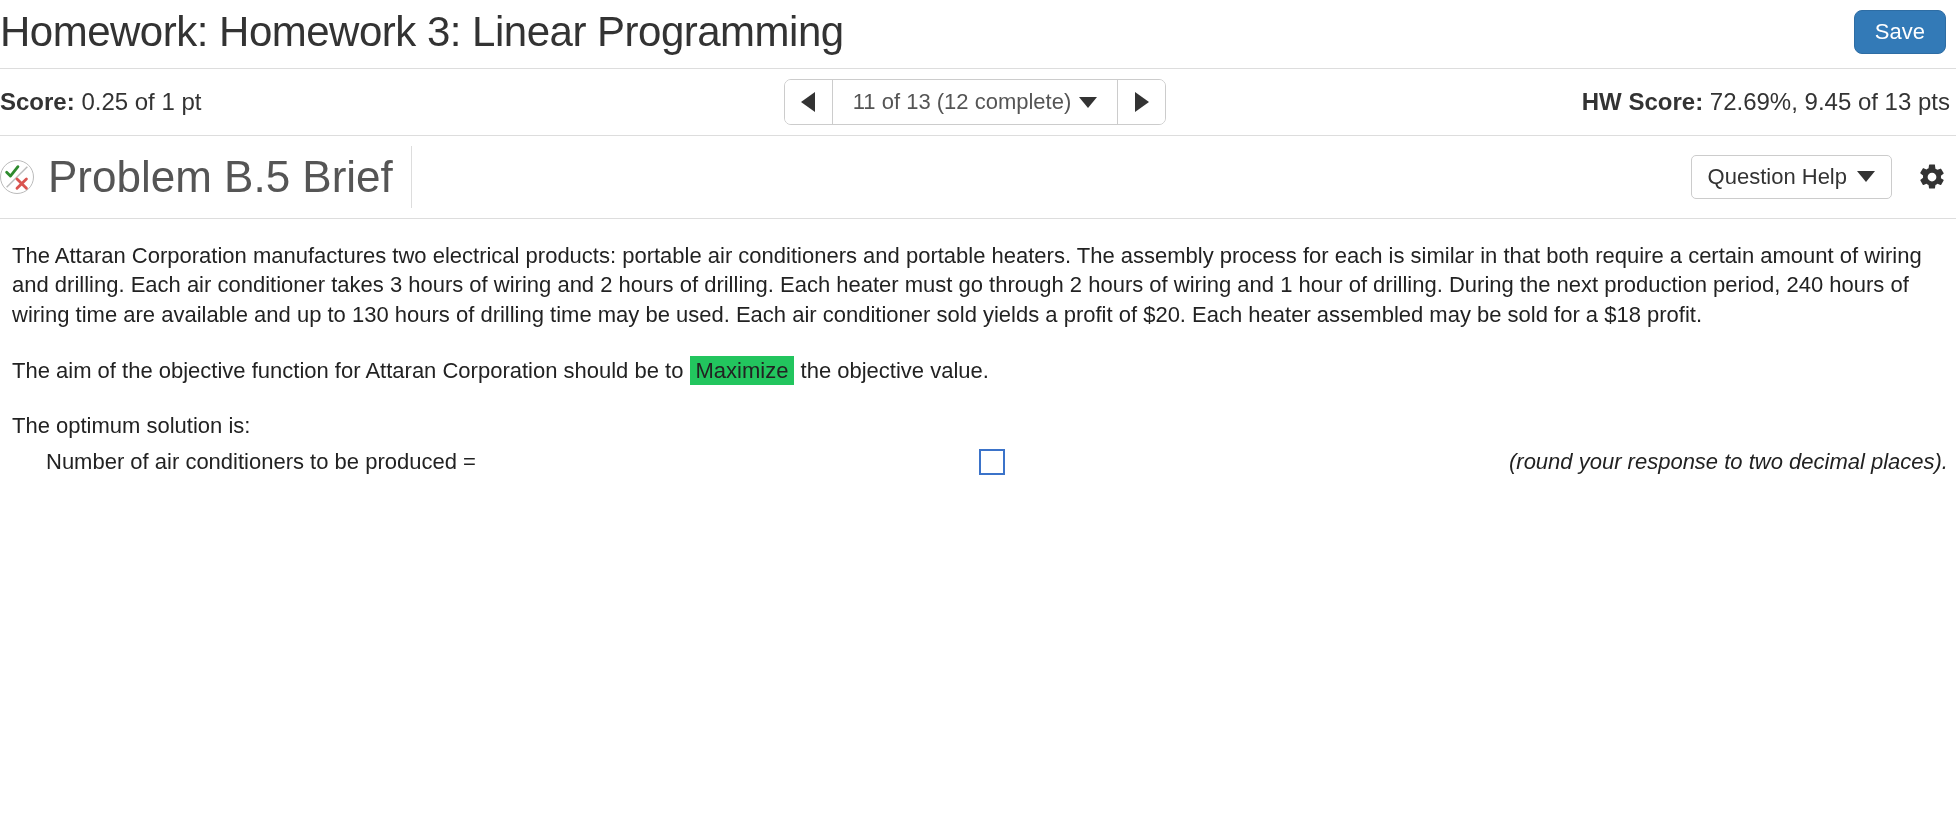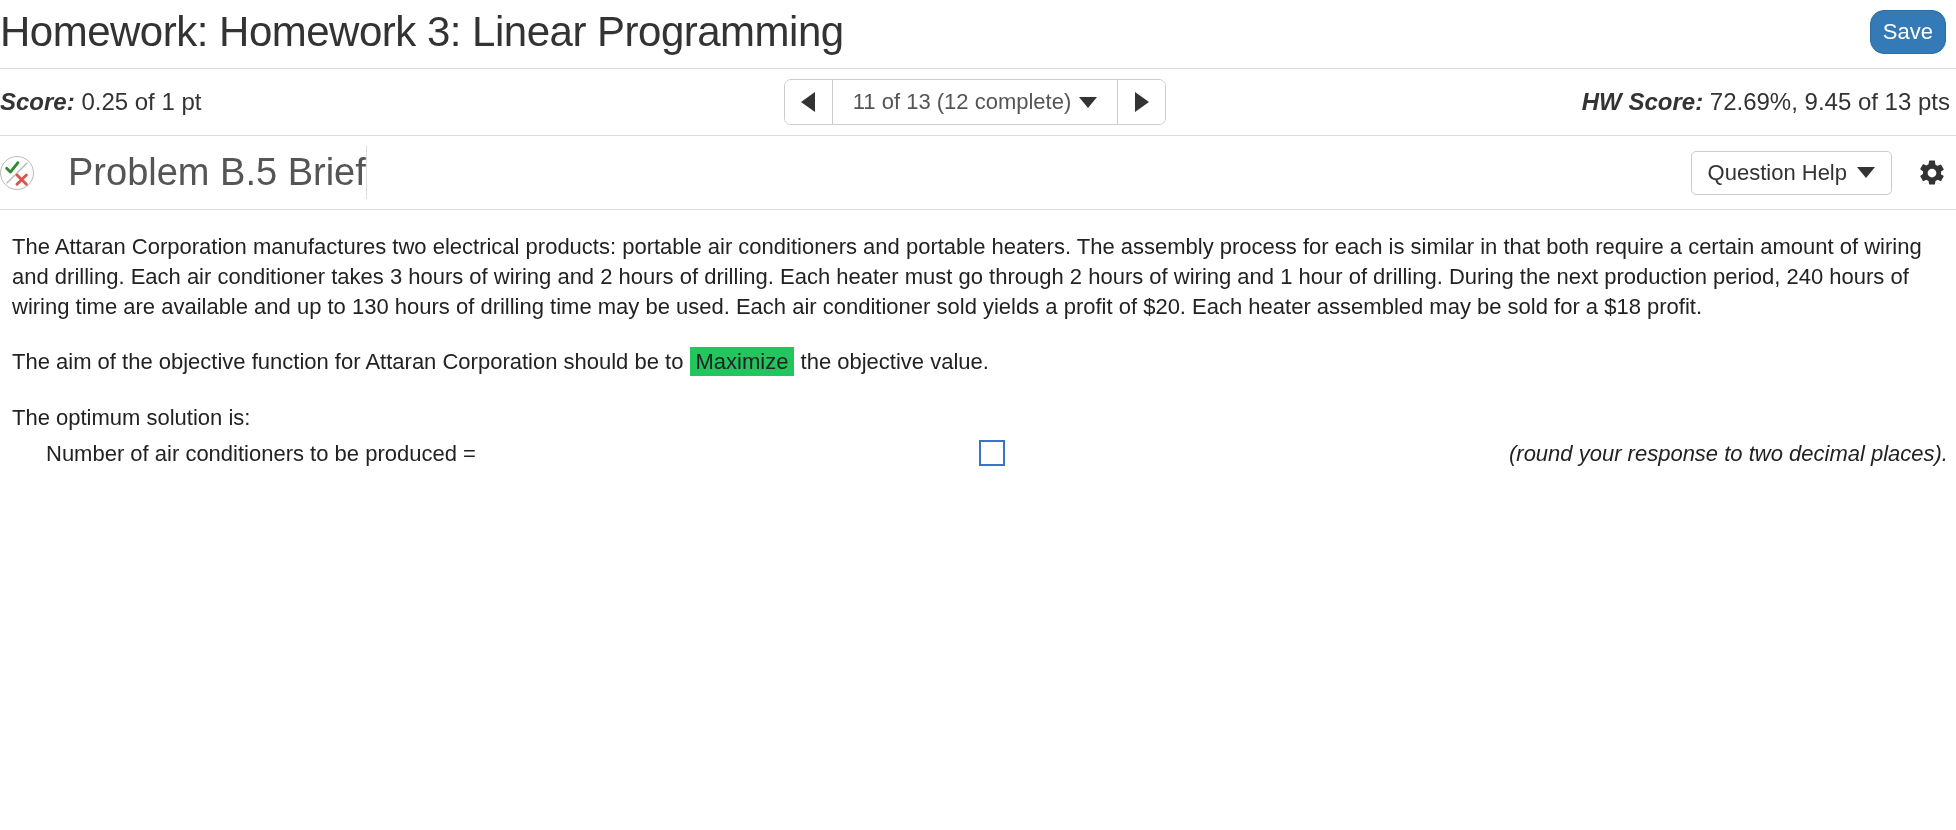--- a/index.html
+++ b/index.html
@@ -22,22 +22,22 @@
     font-size: 42px;
     font-weight: 400;
     color: #333;
     letter-spacing: -0.5px;
   }
   .save-btn {
     background: #337ab7;
     border: 1px solid #2e6da4;
     color: #fff;
     font-size: 22px;
-    padding: 8px 12px;
-    border-radius: 14px;
+    padding: 8px 20px;
+    border-radius: 8px;
     cursor: pointer;
   }
   .score-row {
     display: flex;
     align-items: center;
     justify-content: space-between;
     padding: 10px 6px 10px 0;
     border-bottom: 1px solid #ddd;
     font-size: 24px;
   }
@@ -45,21 +45,21 @@
   .score-center {
     flex: 1;
     display: flex;
     justify-content: center;
     align-items: center;
   }
   .score-right {
     flex: 1;
     text-align: right;
   }
-  .bold { font-weight: 700; font-style: italic; }
+  .bold { font-weight: 700; }
   .nav-group {
     display: flex;
     align-items: center;
     border: 1px solid #ccc;
     border-radius: 7px;
     overflow: hidden;
     background: #fff;
   }
   .nav-btn {
     width: 48px;
@@ -99,25 +99,25 @@
     height: 34px;
     border: 1.5px solid #bbb;
     border-radius: 50%;
     position: relative;
     display: flex;
     align-items: center;
     justify-content: center;
     flex-shrink: 0;
   }
   .problem-title {
-    font-size: 38px;
+    font-size: 44px;
     color: #555;
+    padding-right: 18px;
     border-right: 1px solid #ddd;
     line-height: 1.4;
-    margin-left: 20px;
   }
   .problem-right {
     display: flex;
     align-items: center;
     gap: 22px;
   }
   .qhelp-btn {
     border: 1px solid #ccc;
     border-radius: 5px;
     background: #fff;

